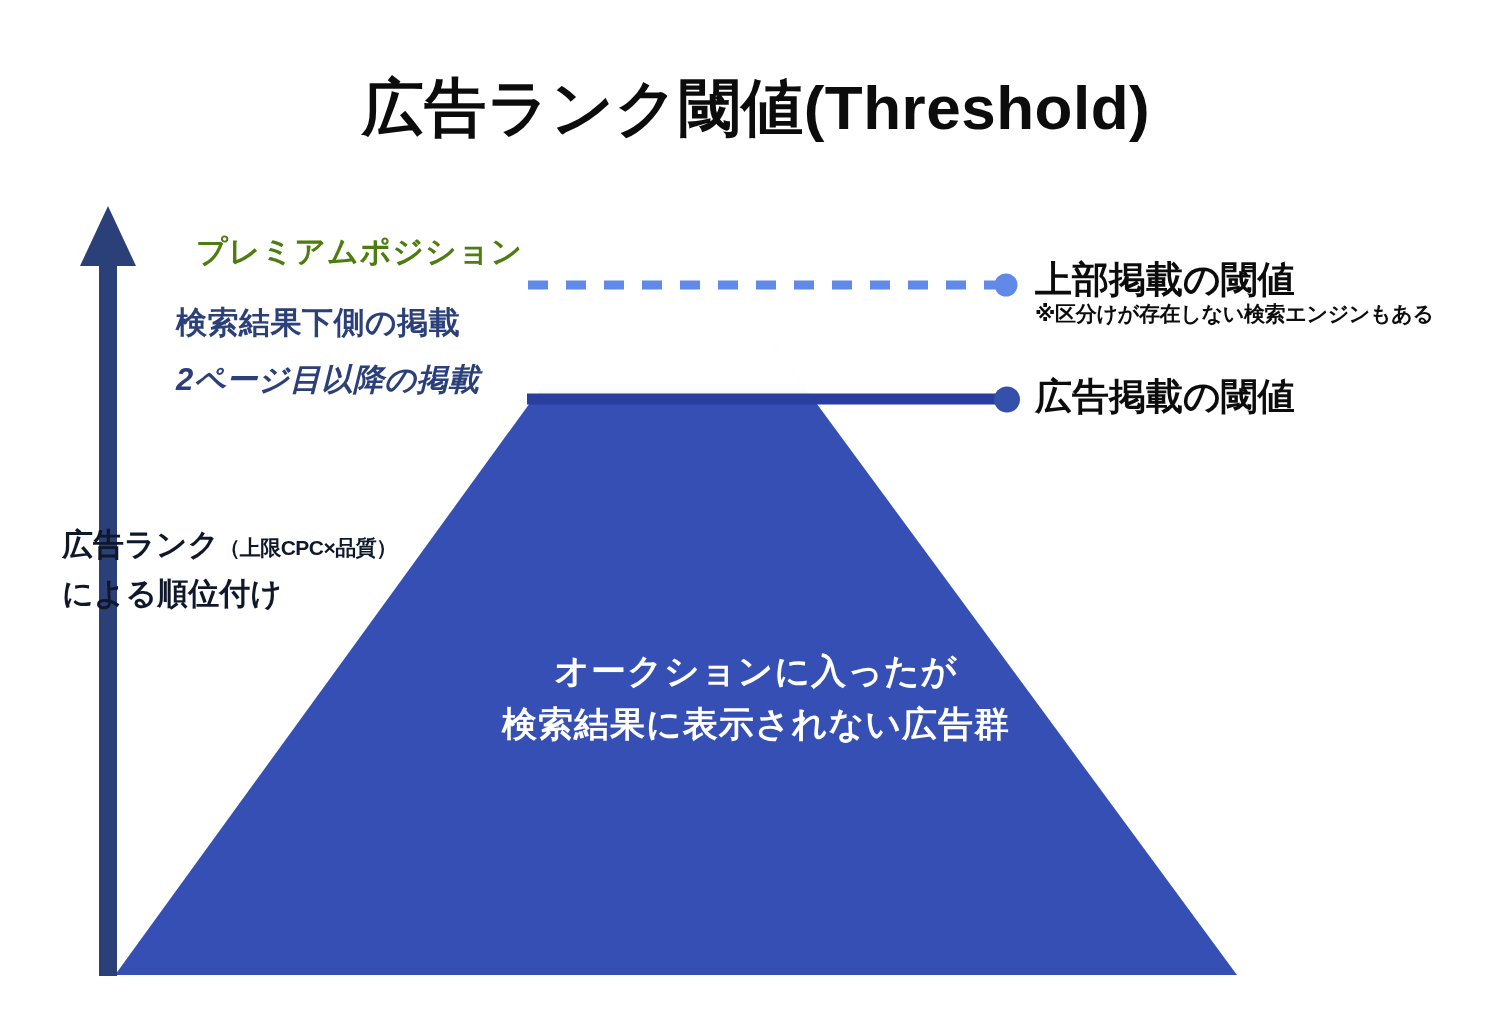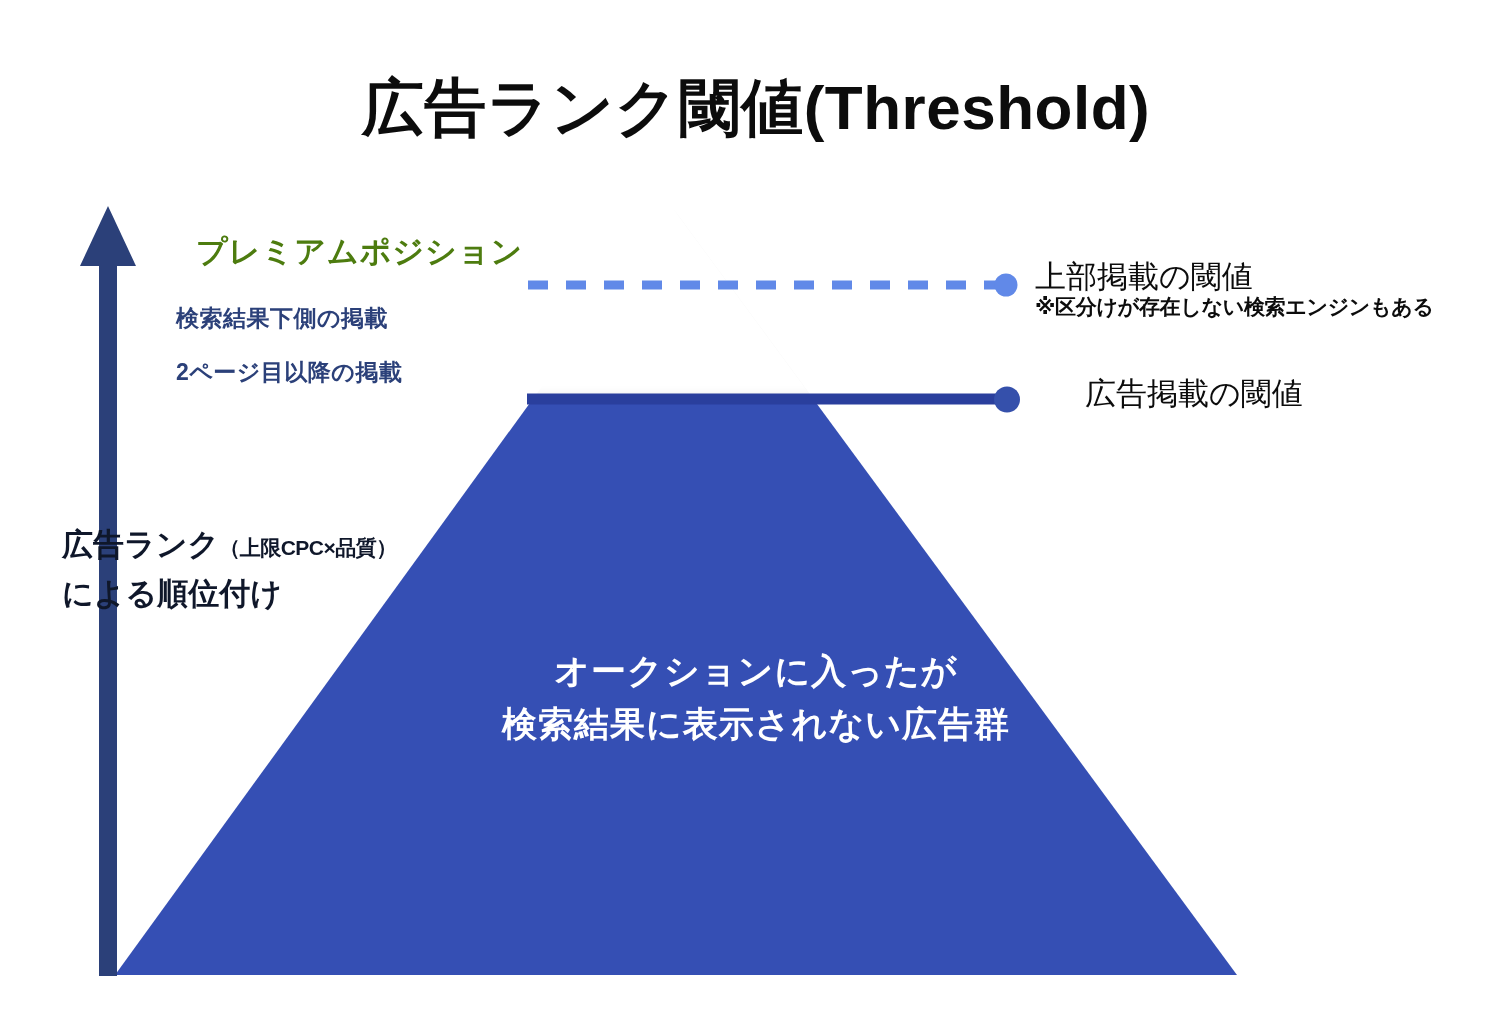--- a/index.html
+++ b/index.html
@@ -62,25 +62,25 @@
   #label-premium {
     left: 196px;
     top: 232px;
     font-size: 31px;
     color: #4d7c0f;
     letter-spacing: 1px;
   }
   #label-lower {
     left: 176px;
     top: 303px;
-    font-size: 23px;
+    font-size: 31px;
     color: #2b4079;
     letter-spacing: 0.5px;
   }
-  #label-lower .line2 { display: block; margin-top: 24px; }
+  #label-lower .line2 { display: block; margin-top: 16px; font-style: italic; }
 
   
   #axis-caption {
     position: absolute;
     left: 62px;
     top: 524px;
     font-size: 31px;
     font-weight: 700;
     color: #0f172a;
     line-height: 1.38;
@@ -94,25 +94,25 @@
   }
   #axis-caption .line2 { display: block; margin-top: 6px; }
 
   
   .legend-row {
     position: absolute;
     display: flex;
     align-items: flex-start;
   }
   #legend-top { left: 1035px; top: 260px; }
-  #legend-bottom { left: 1085px; top: 377px; }
+  #legend-bottom { left: 1035px; top: 377px; }
 
   .legend-title {
-    font-size: 31px;
-    font-weight: 400;
+    font-size: 37px;
+    font-weight: 700;
     color: #0c0c0c;
     white-space: nowrap;
     line-height: 1.08;
   }
   .legend-sub {
     font-size: 21px;
     font-weight: 700;
     color: #0c0c0c;
     white-space: nowrap;
     letter-spacing: -0.3px;

